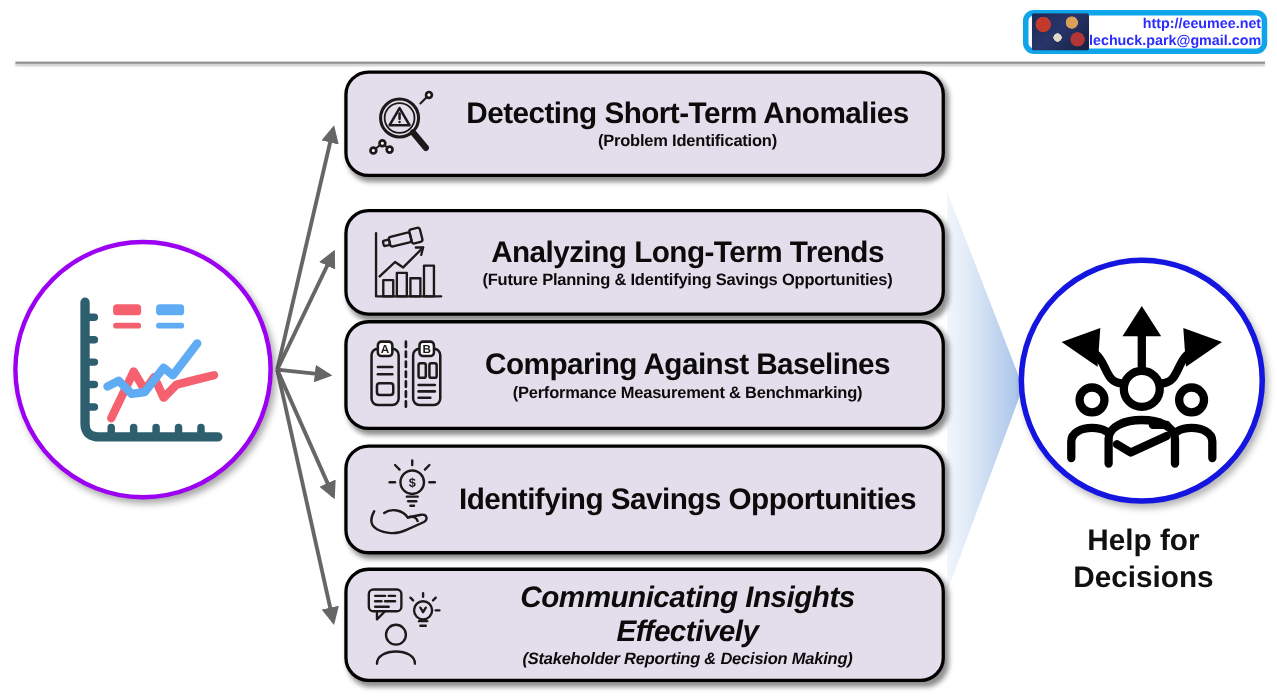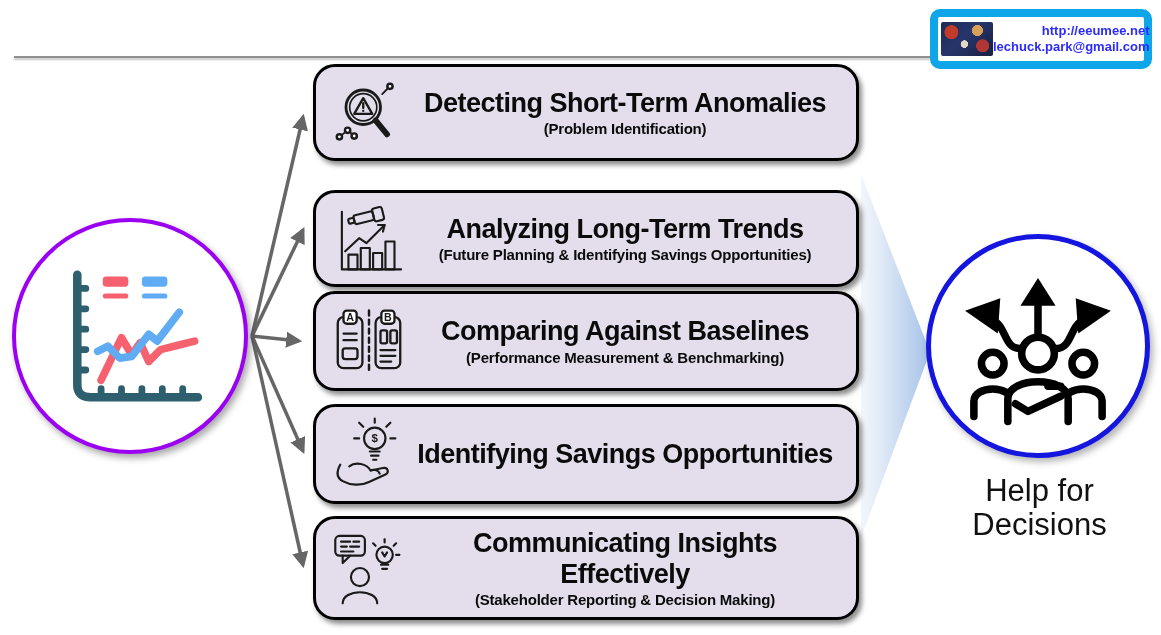--- a/index.html
+++ b/index.html
@@ -6,21 +6,21 @@
   #canvas{position:relative;width:1161px;height:635px;background:#ffffff;overflow:hidden;
           font-family:"Liberation Sans","DejaVu Sans",sans-serif;}
 
   
   .page-title{position:absolute;left:28px;top:14px;font-size:26px;font-weight:bold;color:#111;
               letter-spacing:-0.5px;}
   .header-rule{position:absolute;left:14px;top:56px;width:1136px;height:2px;background:#8f8f8f;
                box-shadow:0 2px 2px rgba(0,0,0,0.25);}
 
   
-  .logo-plate{position:absolute;left:930px;top:9px;width:222px;height:60px;border:8px solid #0ea5e9;
+  .logo-plate{position:absolute;left:930px;top:9px;width:222px;height:40px;border:5px solid #0ea5e9;
               border-radius:10px;background:#fff;display:flex;align-items:center;box-sizing:border-box;}
   .logo-img{width:52px;height:34px;margin-left:3px;border-radius:2px;flex:0 0 auto;
             background:
               radial-gradient(circle at 20% 30%, #c23a2b 0 14%, transparent 15%),
               radial-gradient(circle at 70% 25%, #d9a05a 0 12%, transparent 13%),
               radial-gradient(circle at 45% 65%, #e0d9c8 0 10%, transparent 11%),
               radial-gradient(circle at 80% 70%, #b33636 0 13%, transparent 14%),
               linear-gradient(135deg,#1d2a55 0%,#27356b 45%,#17203f 100%);}
   .logo-text{flex:1;text-align:right;padding-right:6px;font-size:13px;line-height:16px;
              font-weight:bold;color:#2b2bff;white-space:nowrap;}
@@ -28,41 +28,41 @@
   
   .source-circle{position:absolute;left:12px;top:218px;width:236px;height:236px;border-radius:50%;
                  background:#fff;border:4px solid #9b00f2;box-sizing:border-box;
                  box-shadow:3px 4px 7px rgba(0,0,0,0.35);display:flex;align-items:center;justify-content:center;}
 
   
   .target-circle{position:absolute;left:926px;top:234px;width:224px;height:224px;border-radius:50%;
                  background:#fff;border:5px solid #1515e0;box-sizing:border-box;
                  box-shadow:3px 4px 7px rgba(0,0,0,0.30);display:flex;align-items:center;justify-content:center;}
   .target-label{position:absolute;left:957px;top:474px;width:165px;text-align:center;
-                font-size:31px;line-height:34px;font-weight:normal;color:#111;}
+                font-size:27px;line-height:34px;font-weight:bold;color:#111;}
 
   
   .flow-box{position:absolute;left:313px;width:546px;background:#e4deec;border:3px solid #000;
             border-radius:22px;box-sizing:border-box;box-shadow:3px 4px 5px rgba(0,0,0,0.45);
             display:flex;flex-direction:column;align-items:center;justify-content:center;
             padding-left:100px;padding-right:22px;}
   .flow-box .box-title{font-size:27px;font-weight:bold;color:#0b0b0b;text-align:center;
                        line-height:1.12;letter-spacing:-0.5px;}
   .flow-box .box-subtitle{font-size:15px;font-weight:bold;color:#0b0b0b;text-align:center;
                           margin-top:2px;letter-spacing:-0.2px;}
   .box-subtitle:empty{display:none;}
   .box-icon{position:absolute;left:14px;top:50%;transform:translateY(-50%);width:78px;height:78px;
             display:flex;align-items:center;justify-content:center;}
   .box-icon svg{width:74px;height:74px;}
 
   #box-1{top:64px;height:97px;}
   #box-2{top:190px;height:97px;}
   #box-3{top:291px;height:100px;}
   #box-4{top:404px;height:100px;}
-  #box-5{top:516px;height:104px;}
+  #box-5{top:516px;height:104px;font-style:italic;}
 
   
   .underlay{position:absolute;left:0;top:0;width:1161px;height:635px;pointer-events:none;}
 </style>
 </head>
 <body>
 
 <div id="canvas">
 
   <svg class="underlay" viewBox="0 0 1161 635">

